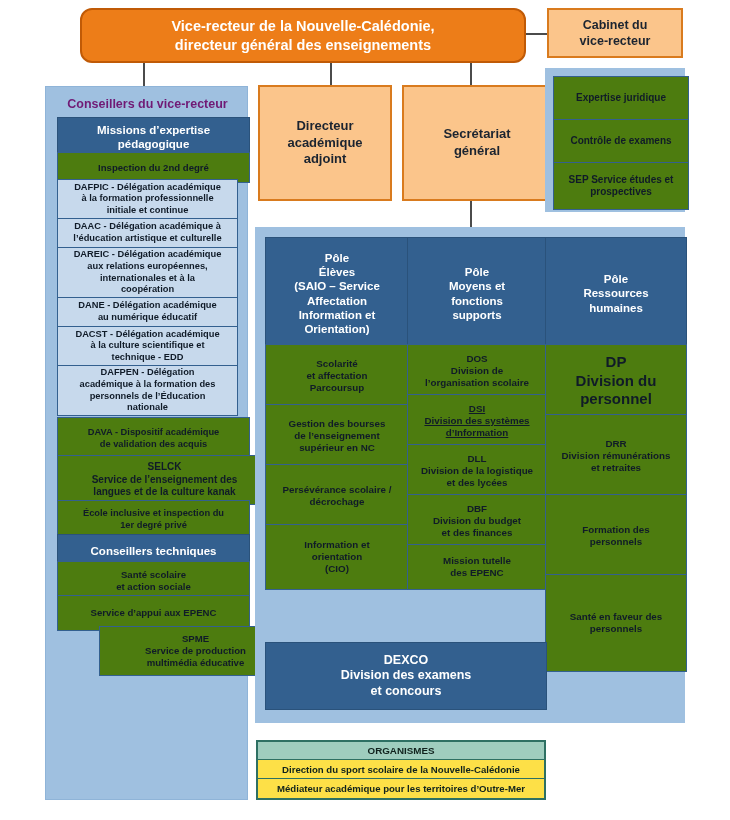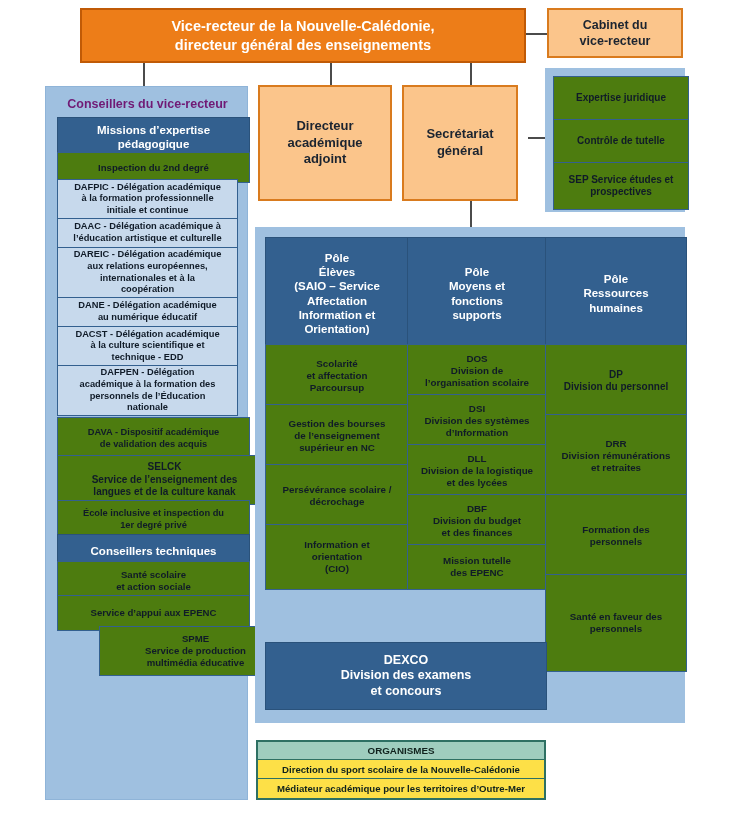--- a/index.html
+++ b/index.html
@@ -84,47 +84,47 @@
 
 <div id="root">
 
   <div class="line-h" style="left:525px;top:33px;width:22px;"></div>
   <div class="line-v" style="left:143px;top:62px;height:24px;"></div>
   <div class="line-v" style="left:330px;top:62px;height:24px;"></div>
   <div class="line-v" style="left:470px;top:62px;height:24px;"></div>
   <div class="line-h" style="left:528px;top:137px;width:19px;"></div>
   <div class="line-v" style="left:470px;top:201px;height:26px;"></div>
 
-  <div class="abs orange-main" style="left:80px;top:8px;width:446px;height:55px;">
+  <div class="abs orange-main" style="left:80px;top:8px;width:446px;height:55px;border-radius:12px;">
     <span style="white-space:pre-line;">Vice-recteur de la Nouvelle-Calédonie,
 directeur général des enseignements</span>
   </div>
 
   <div class="abs orange-soft" style="left:547px;top:8px;width:136px;height:50px;">
     <span style="white-space:pre-line;">Cabinet du
 vice-recteur</span>
   </div>
 
   <div class="abs orange-soft" style="left:258px;top:85px;width:134px;height:116px;">
     <span style="white-space:pre-line;font-size:13px;">Directeur
 académique
 adjoint</span>
   </div>
 
-  <div class="abs orange-soft" style="left:402px;top:85px;width:116px;height:116px;">
+  <div class="abs orange-soft" style="left:402px;top:85px;width:150px;height:116px;">
     <span style="white-space:pre-line;font-size:13px;">Secrétariat
 général</span>
   </div>
 
   <div class="abs panel" style="left:545px;top:68px;width:140px;height:144px;">
     <div class="cell-light" style="position:absolute;left:8px;top:8px;width:124px;height:38px;font-size:10px;">
       <span style="white-space:pre-line;">Expertise juridique</span>
     </div>
     <div class="cell-light" style="position:absolute;left:8px;top:51px;width:124px;height:38px;font-size:10px;">
-      <span style="white-space:pre-line;">Contrôle de tutelle</span>
+      <span style="white-space:pre-line;">Contrôle de examens</span>
     </div>
     <div class="cell-light" style="position:absolute;left:8px;top:94px;width:124px;height:42px;font-size:10px;">
       <span style="white-space:pre-line;">SEP Service études et
 prospectives</span>
     </div>
   </div>
 
   <div class="abs panel-sidebar" style="left:45px;top:86px;width:203px;height:714px;">
 
     <div class="sidebar-title" style="position:absolute;left:0;top:6px;width:203px;height:22px;">
@@ -248,21 +248,21 @@
 Moyens et
 fonctions
 supports</span>
     </div>
     <div class="cell-light" style="position:absolute;left:152px;top:117px;width:128px;height:48px;font-size:9.8px;">
       <span style="white-space:pre-line;">DOS
 Division de
 l’organisation scolaire</span>
     </div>
     <div class="cell-light" style="position:absolute;left:152px;top:167px;width:128px;height:48px;font-size:9.8px;">
-      <span style="white-space:pre-line;">DSI
+      <span style="white-space:pre-line;text-decoration:underline;">DSI
 Division des systèmes
 d’Information</span>
     </div>
     <div class="cell-light" style="position:absolute;left:152px;top:217px;width:128px;height:48px;font-size:9.8px;">
       <span style="white-space:pre-line;">DLL
 Division de la logistique
 et des lycées</span>
     </div>
     <div class="cell-light" style="position:absolute;left:152px;top:267px;width:128px;height:48px;font-size:9.8px;">
       <span style="white-space:pre-line;">DBF
@@ -272,21 +272,21 @@
     <div class="cell-light" style="position:absolute;left:152px;top:317px;width:128px;height:40px;font-size:9.8px;">
       <span style="white-space:pre-line;">Mission tutelle
 des EPENC</span>
     </div>
 
     <div class="hdr-dark" style="position:absolute;left:290px;top:10px;width:130px;height:105px;font-size:11.5px;">
       <span style="white-space:pre-line;">Pôle
 Ressources
 humaines</span>
     </div>
-    <div class="cell-light" style="position:absolute;left:290px;top:117px;width:130px;height:68px;font-size:10px;align-items:center;">
+    <div class="cell-light" style="position:absolute;left:290px;top:117px;width:130px;height:68px;font-size:15px;align-items:center;">
       <span style="white-space:pre-line;">DP
 Division du personnel</span>
     </div>
     <div class="cell-light" style="position:absolute;left:290px;top:187px;width:130px;height:78px;font-size:9.8px;">
       <span style="white-space:pre-line;">DRR
 Division rémunérations
 et retraites</span>
     </div>
     <div class="cell-light" style="position:absolute;left:290px;top:267px;width:130px;height:78px;font-size:9.8px;">
       <span style="white-space:pre-line;">Formation des

